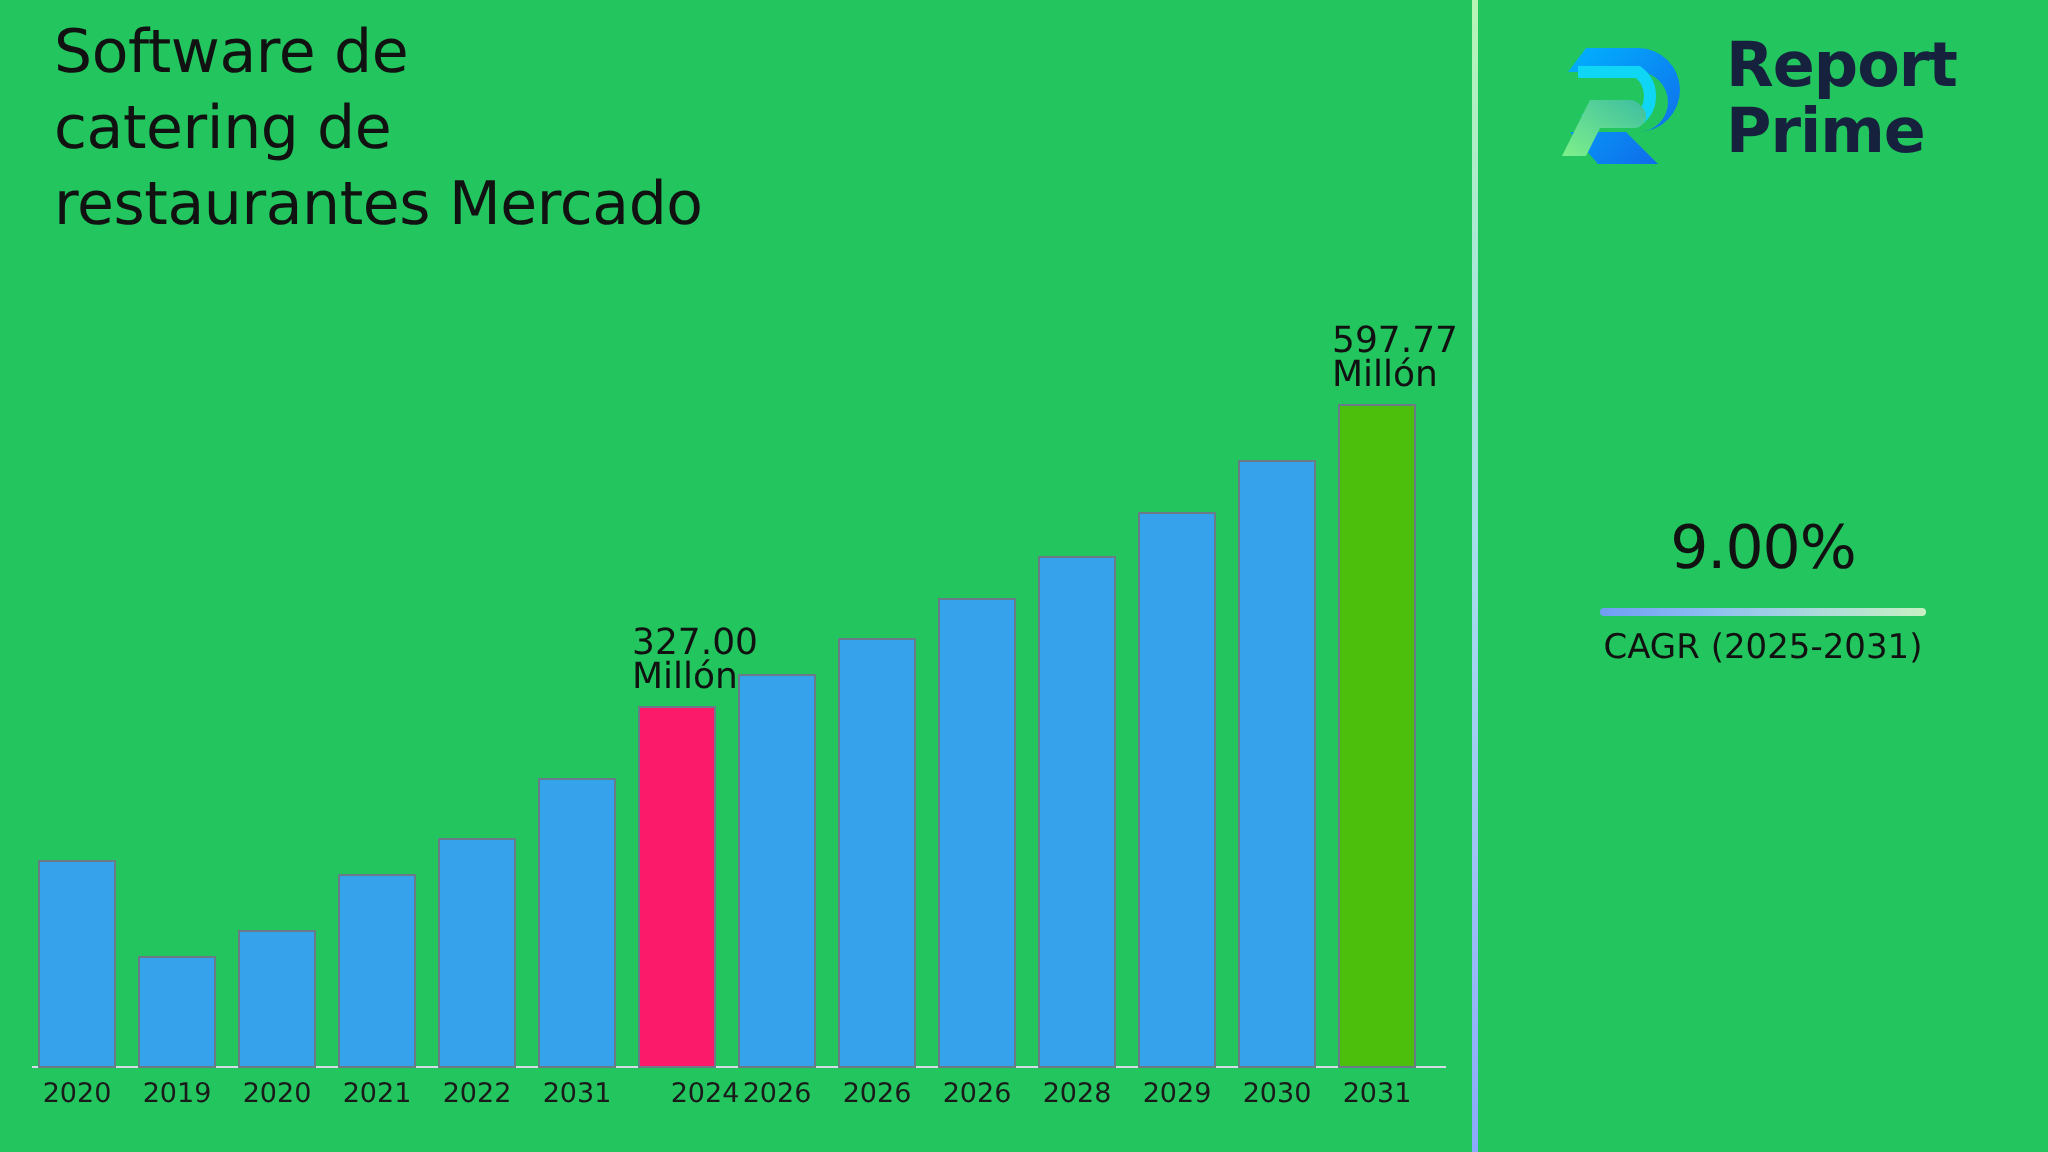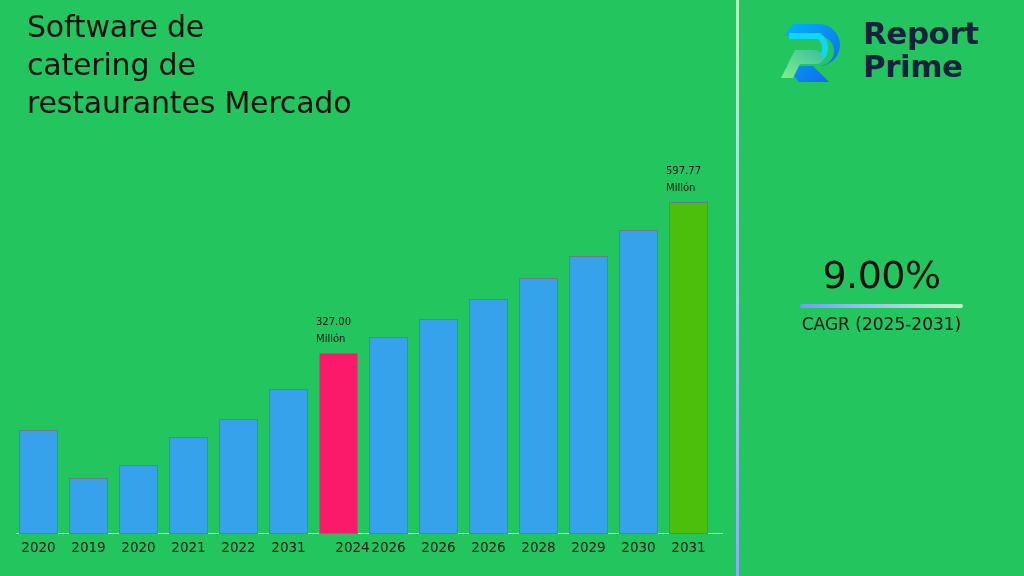--- a/index.html
+++ b/index.html
@@ -62,21 +62,21 @@
     width: 39px;
     background: #36a2eb;
     border: 1px solid #6b7a87;
     box-sizing: border-box;
   }
   .bar.highlight-pink { background: #fb1a6a; }
   .bar.highlight-green { background: #4cbe0c; }
 
   .bar-value {
     position: absolute;
-    font-size: 10px;
+    font-size: 18px;
     line-height: 17px;
     color: #111111;
     text-align: left;
     white-space: pre-line;
     width: 90px;
   }
 
   .x-tick {
     position: absolute;
     top: 539px;
@@ -130,21 +130,21 @@
   #logo-text span { display: block; }
 
   #cagr-block {
     position: absolute;
     left: 0;
     top: 252px;
     width: 285px;
     text-align: center;
   }
   #cagr-value {
-    font-size: 38px;
+    font-size: 30px;
     line-height: 46px;
     color: #111111;
     font-weight: 400;
     letter-spacing: -0.5px;
   }
   #cagr-rule {
     width: 163px;
     height: 4px;
     margin: 6px auto 5px auto;
     border-radius: 2px;

